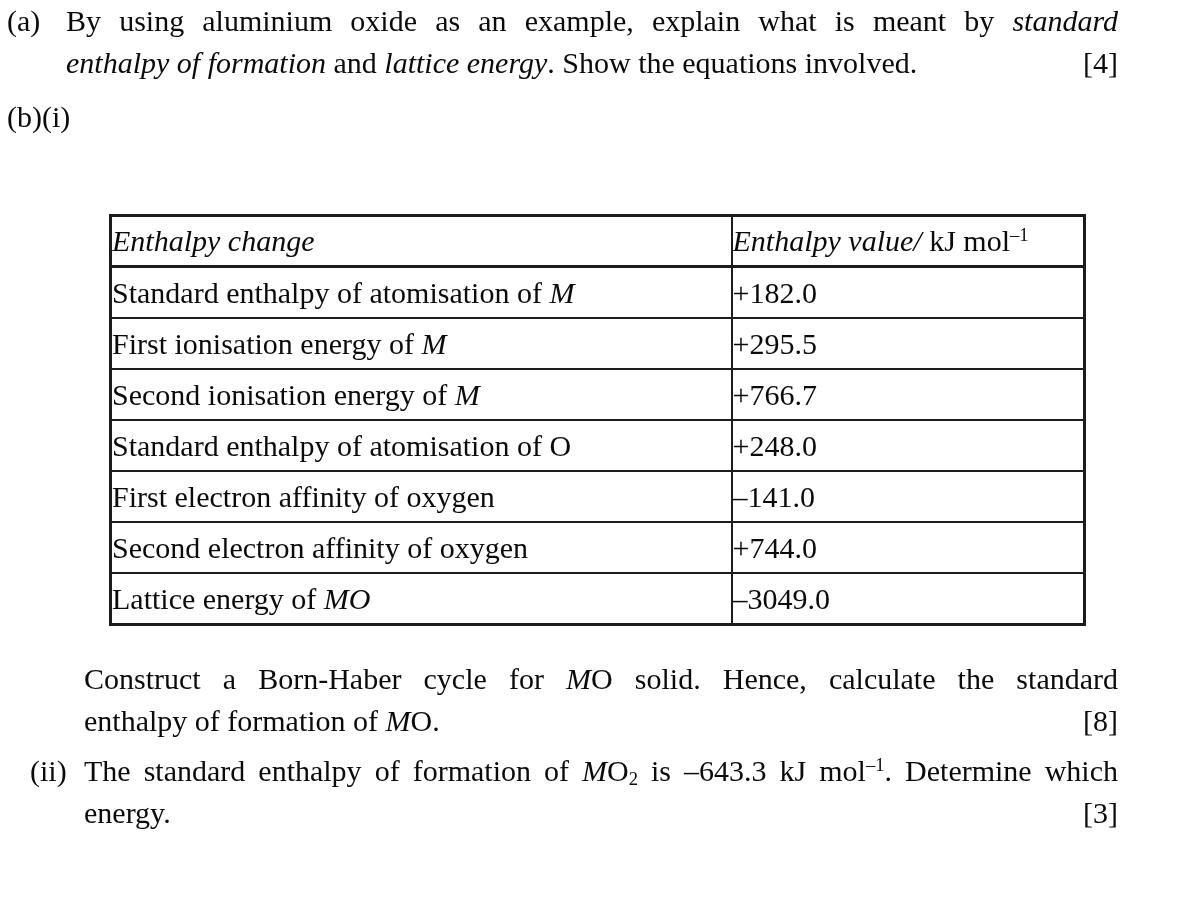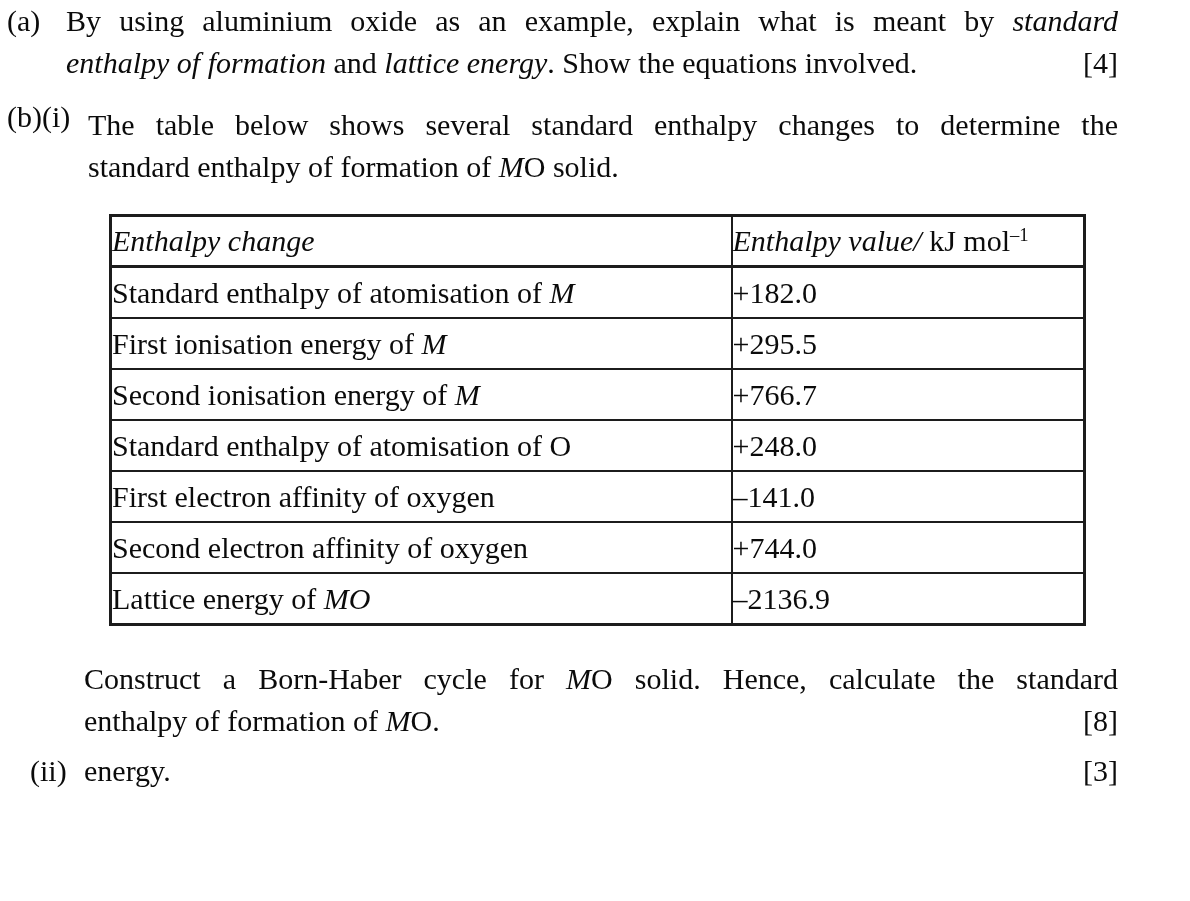--- a/index.html
+++ b/index.html
@@ -47,24 +47,20 @@
 <div class="page">
 
   <span class="plabel" style="left:7px; top:0;">(a)</span>
   <div class="pbody" style="left:66px; top:0; width:1052px;">
     <div class="line just"><span>By using aluminium oxide as an example, explain what is meant by </span><i>standard</i></div>
     <div class="line"><i>enthalpy of formation</i><span> and </span><i>lattice energy</i><span>. Show the equations involved.</span></div>
     <span class="mark">[4]</span>
   </div>
 
   <span class="plabel" style="left:7px; top:96px;">(b)(i)</span>
-  <div class="pbody" style="left:88px; top:104px; width:1030px;">
-    <div class="line just"><span>The table below shows several standard enthalpy changes to determine the</span></div>
-    <div class="line"><span>standard enthalpy of formation of </span><i>M</i><span>O solid.</span></div>
-  </div>
 
   <table class="enthalpy">
     <colgroup>
         <col class="c1">
         <col class="c2">
       </colgroup>
     <tbody>
         <tr>
       <th><i>Enthalpy change</i></th>
       <th><i>Enthalpy value/</i><span> kJ mol</span><sup>–1</sup></th>
@@ -88,30 +84,31 @@
     <tr>
       <td><span>First electron affinity of oxygen</span></td>
       <td>–141.0</td>
     </tr>
     <tr>
       <td><span>Second electron affinity of oxygen</span></td>
       <td>+744.0</td>
     </tr>
     <tr>
       <td><span>Lattice energy of </span><i>MO</i></td>
-      <td>–2136.9</td>
+      <td>–3049.0</td>
     </tr>
   </tbody>
     </table>
 
   <div class="pbody" style="left:84px; top:658px; width:1034px;">
     <div class="line just"><span>Construct a Born-Haber cycle for </span><i>M</i><span>O solid. Hence, calculate the standard</span></div>
     <div class="line"><span>enthalpy of formation of </span><i>M</i><span>O.</span></div>
     <span class="mark">[8]</span>
   </div>
 
   <span class="plabel" style="left:30px; top:750px;">(ii)</span>
   <div class="pbody" style="left:84px; top:750px; width:1034px;">
+    <div class="line just"><span>The standard enthalpy of formation of </span><i>M</i><span>O</span><sub>2</sub><span> is –643.3 kJ mol</span><sup>–1</sup><span>. Determine which</span></div>
     <div class="line"><span>energy.</span></div>
     <span class="mark">[3]</span>
   </div>
 
 </div>
 
 </body></html>

